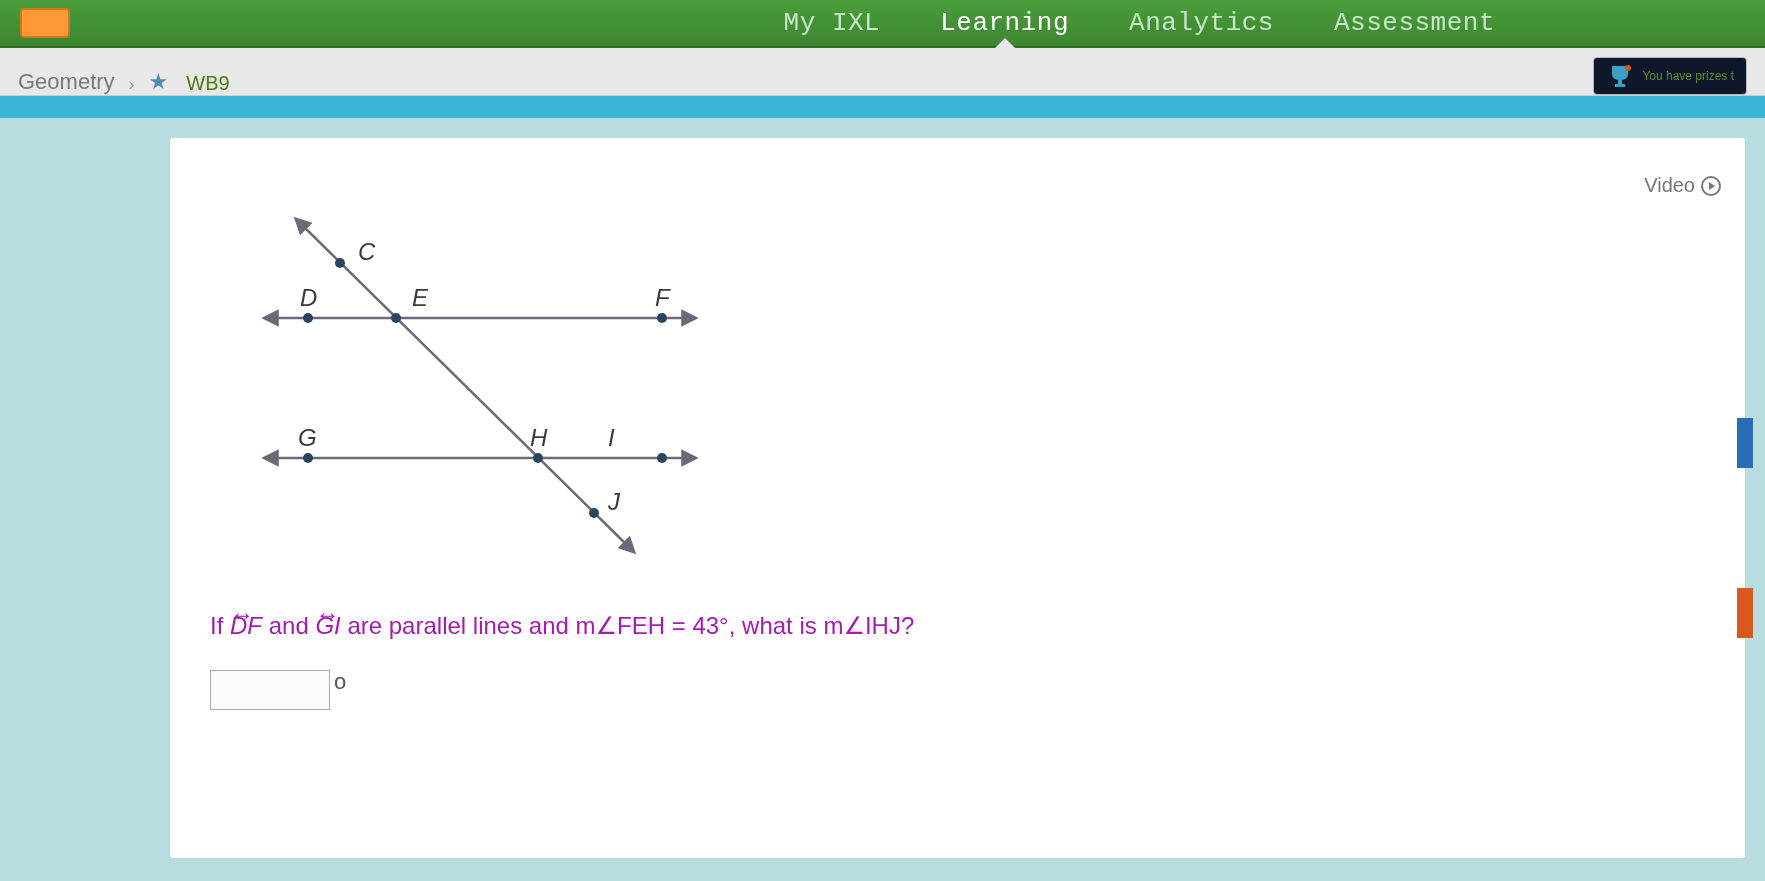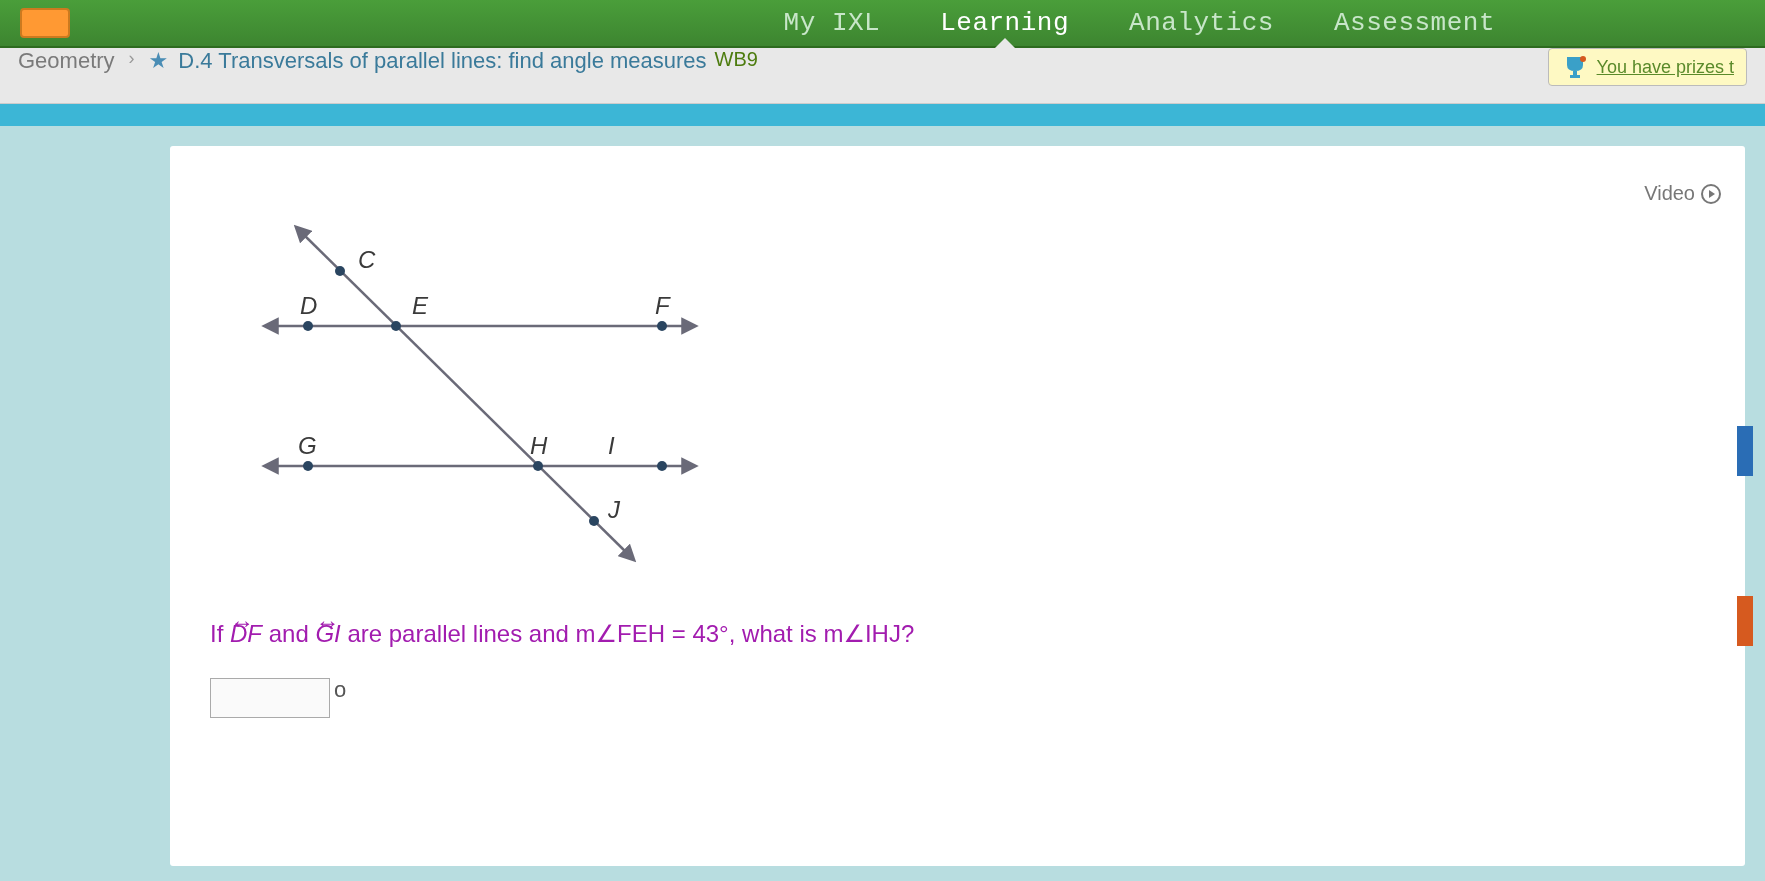--- a/index.html
+++ b/index.html
@@ -50,23 +50,23 @@
       bottom: -12px;
       left: 50%;
       transform: translateX(-50%);
       width: 0; height: 0;
       border-left: 12px solid transparent;
       border-right: 12px solid transparent;
       border-bottom: 12px solid #e8e8e8;
     }
     .breadcrumb-bar {
       background: #e8e8e8;
-      height: 56px;
-      display: flex;
-      align-items: flex-start;
+      height: 48px;
+      display: flex;
+      align-items: flex-end;
       padding: 0 18px;
       border-bottom: 1px solid #ccc;
     }
     .breadcrumb-text {
       color: #7a7a7a;
       font-size: 22px;
     }
     .chevron {
       color: #999;
       margin: 0 14px;
@@ -81,30 +81,29 @@
       color: #3a7a9a;
       font-size: 22px;
     }
     .skill-code {
       color: #4d7c0f;
       font-size: 20px;
       margin-left: 8px;
     }
     .prizes-badge {
       margin-left: auto;
-      background: #fef9c3;
+      background: #0f172a;
       border: 1px solid #bbb;
       border-radius: 4px;
       padding: 6px 12px;
       display: flex;
       align-items: center;
       gap: 8px;
       color: #5a8a2a;
-      font-size: 18px;
-      text-decoration: underline;
+      font-size: 12px;
     }
     .trophy-icon {
       width: 28px; height: 24px;
       position: relative;
     }
     .trophy-icon svg { width: 100%; height: 100%; }
     .blue-strip {
       height: 22px;
       background: #3cb6d6;
     }
@@ -205,21 +204,20 @@
     <div class="nav-item active">Learning</div>
     <div class="nav-item">Analytics</div>
     <div class="nav-item">Assessment</div>
   </div>
 </div>
 
 <div class="breadcrumb-bar">
   <span class="breadcrumb-text">Geometry</span>
   <span class="chevron">›</span>
   <span class="star-icon">★</span>
-  <span class="skill-title">D.4 Transversals of parallel lines: find angle measures</span>
   <span class="skill-code">WB9</span>
   <div class="prizes-badge">
     <span class="trophy-icon">
       <svg viewBox="0 0 28 24">
           <path d="M6 2 L22 2 L22 10 Q22 16 14 16 Q6 16 6 10 Z" fill="#3aa0c8"></path>
           <rect x="12" y="16" width="4" height="4" fill="#3aa0c8"></rect>
           <rect x="9" y="20" width="10" height="3" fill="#3aa0c8"></rect>
           <circle cx="22" cy="4" r="3" fill="#d65a1f"></circle>
         </svg>
     </span>

